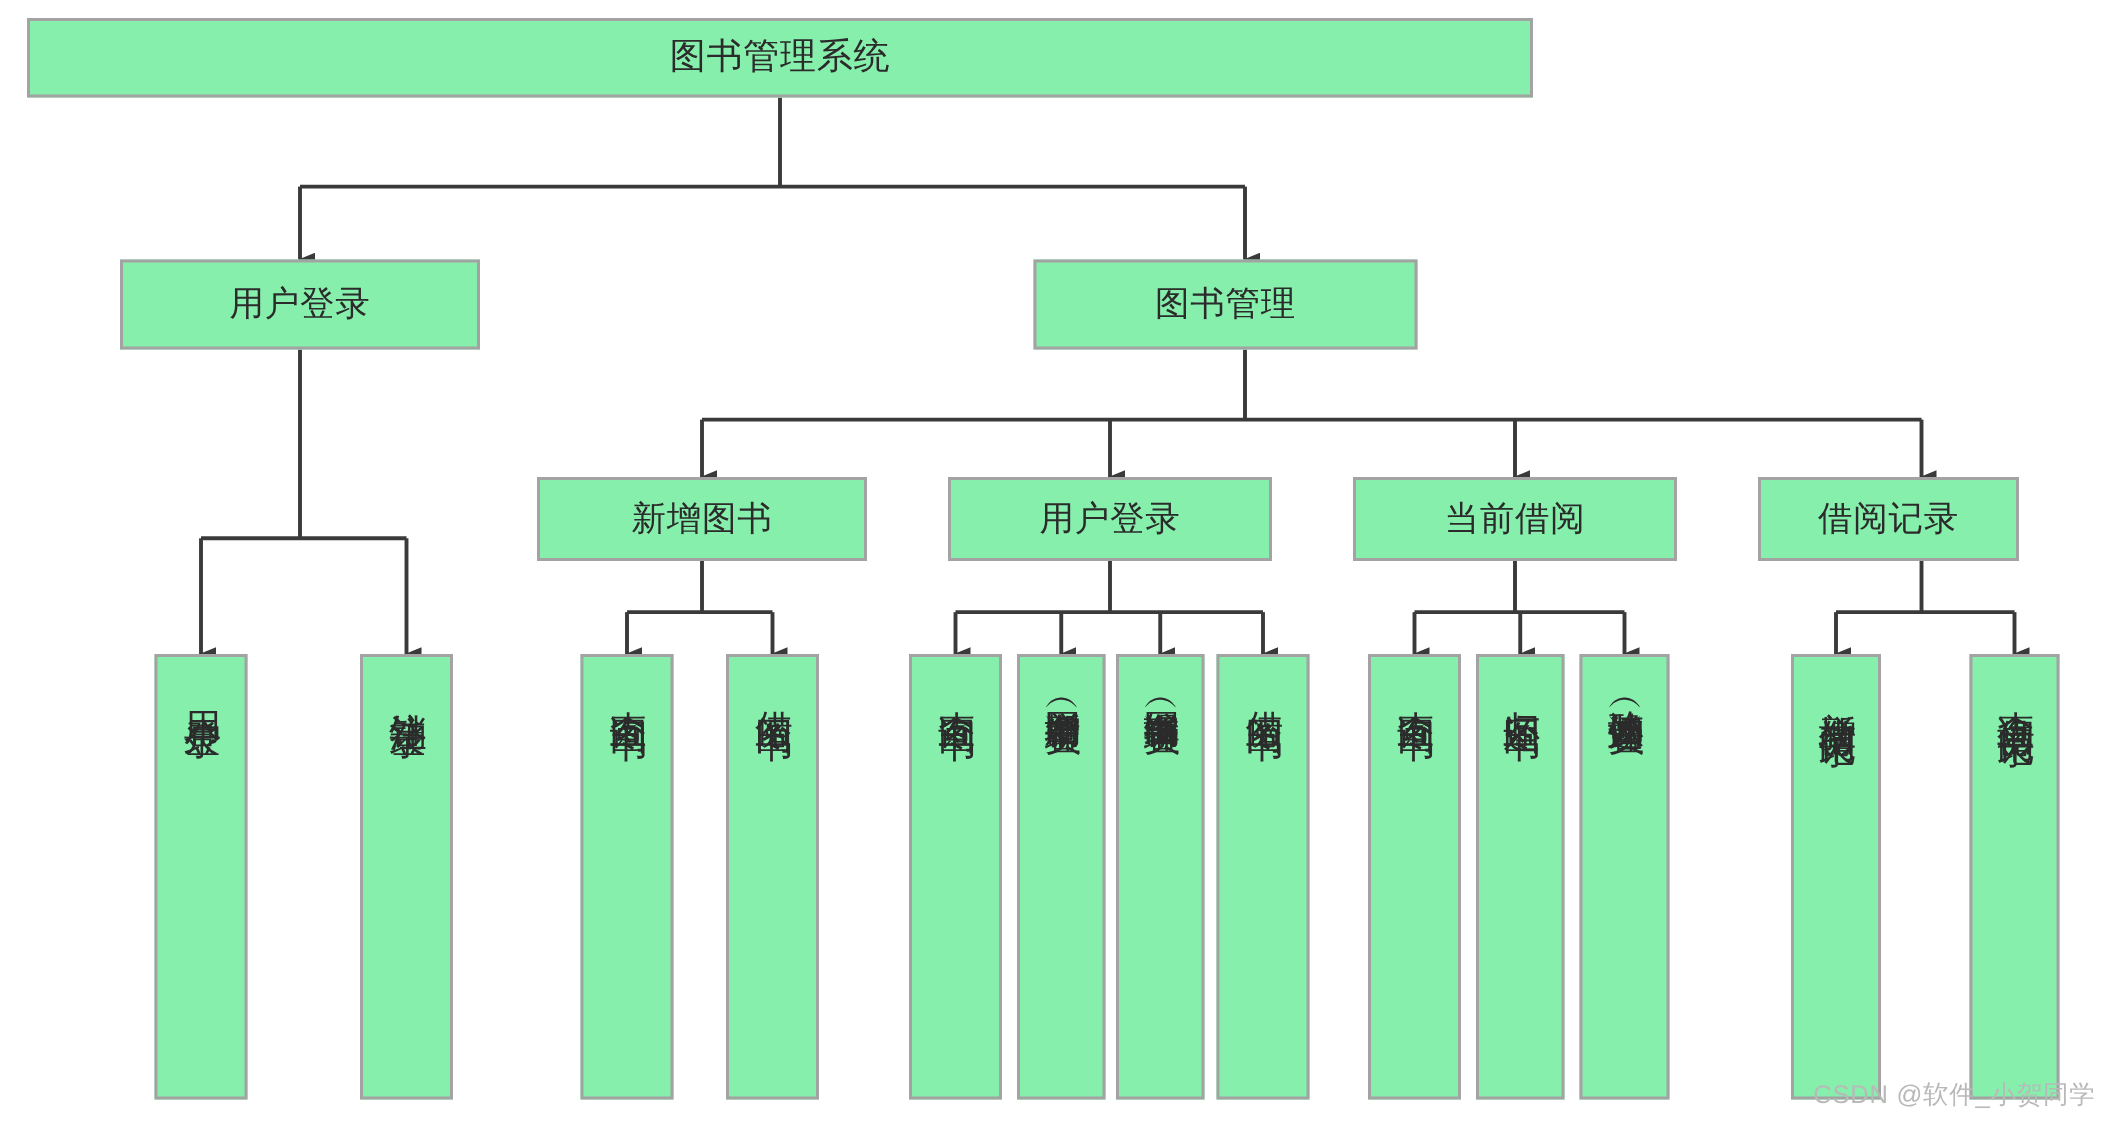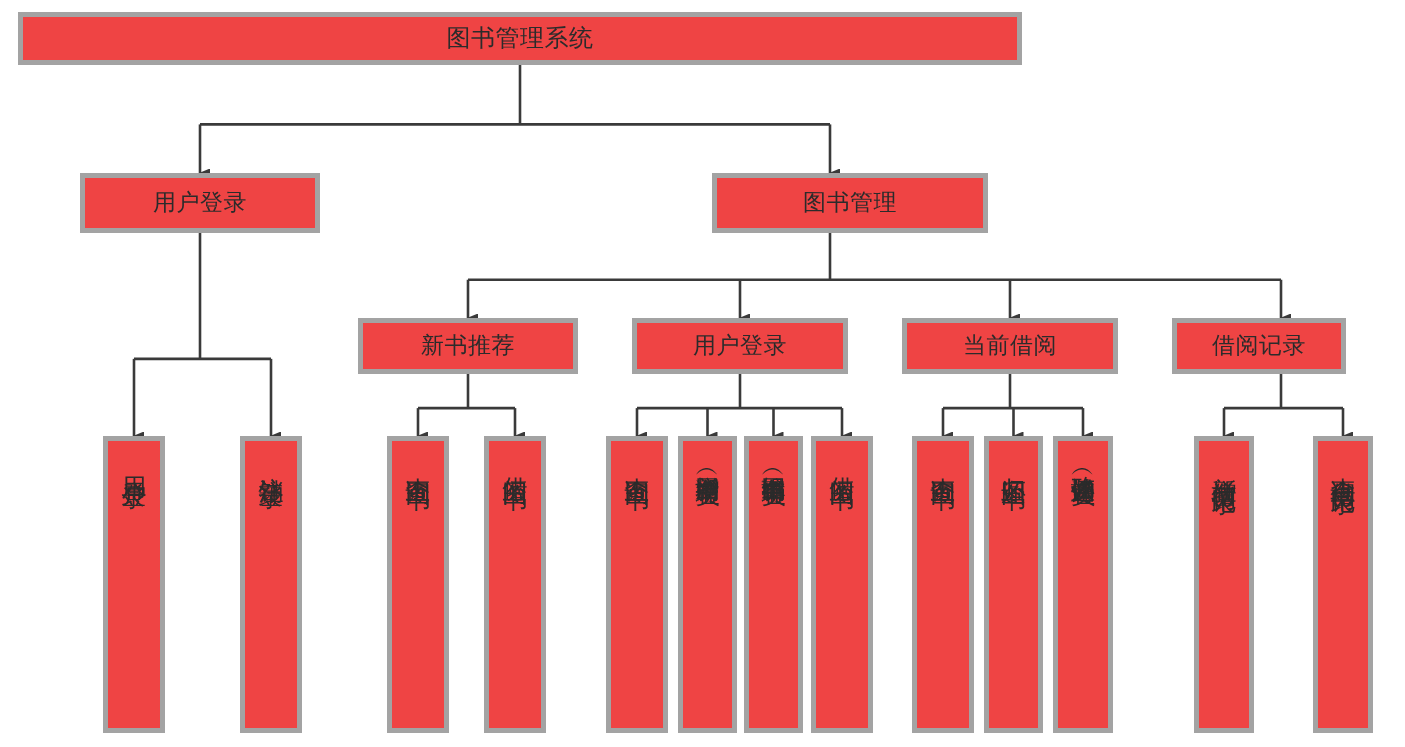--- a/index.html
+++ b/index.html
@@ -22,22 +22,22 @@
     position: absolute;
     left: 0;
     top: 0;
     width: 1405px;
     height: 747px;
     pointer-events: none;
   }
   .node {
     position: absolute;
     box-sizing: border-box;
-    background: #ef4444;
-    border: 5px solid #a3a3a3;
+    background: #86efac;
+    border: 2px solid #a3a3a3;
     display: flex;
     align-items: center;
     justify-content: center;
     color: #2b2b2b;
     z-index: 2;
   }
   .node .node-label {
     display: block;
     text-align: center;
     line-height: 1.18;
@@ -127,25 +127,25 @@
       </g>
   </svg>
 
   <div id="nodes-layer">
       <div class="node horiz root" style="left: 18px; top: 12px; width: 1004px; height: 53px;">
         <span class="node-label">图书管理系统</span>
       </div>
       <div class="node horiz" style="left: 80px; top: 173px; width: 240px; height: 60px;">
         <span class="node-label">用户登录</span>
       </div>
-      <div class="node horiz" style="left: 712px; top: 173px; width: 276px; height: 60px;">
+      <div class="node horiz" style="left: 689px; top: 173px; width: 256px; height: 60px;">
         <span class="node-label">图书管理</span>
       </div>
       <div class="node horiz" style="left: 358px; top: 318px; width: 220px; height: 56px;">
-        <span class="node-label">新书推荐</span>
+        <span class="node-label">新增图书</span>
       </div>
       <div class="node horiz" style="left: 632px; top: 318px; width: 216px; height: 56px;">
         <span class="node-label">用户登录</span>
       </div>
       <div class="node horiz" style="left: 902px; top: 318px; width: 216px; height: 56px;">
         <span class="node-label">当前借阅</span>
       </div>
       <div class="node horiz" style="left: 1172px; top: 318px; width: 174px; height: 56px;">
         <span class="node-label">借阅记录</span>
       </div>
@@ -183,13 +183,14 @@
         <span class="node-label">确认归还（管理员）</span>
       </div>
       <div class="node vert" style="left: 1194px; top: 436px; width: 60px; height: 297px;">
         <span class="node-label">新增借阅记录</span>
       </div>
       <div class="node vert" style="left: 1313px; top: 436px; width: 60px; height: 297px;">
         <span class="node-label">查询借阅记录</span>
       </div>
     </div>
 
+  <div id="watermark">CSDN @软件_小贺同学</div>
 </div>
 
 </body></html>

